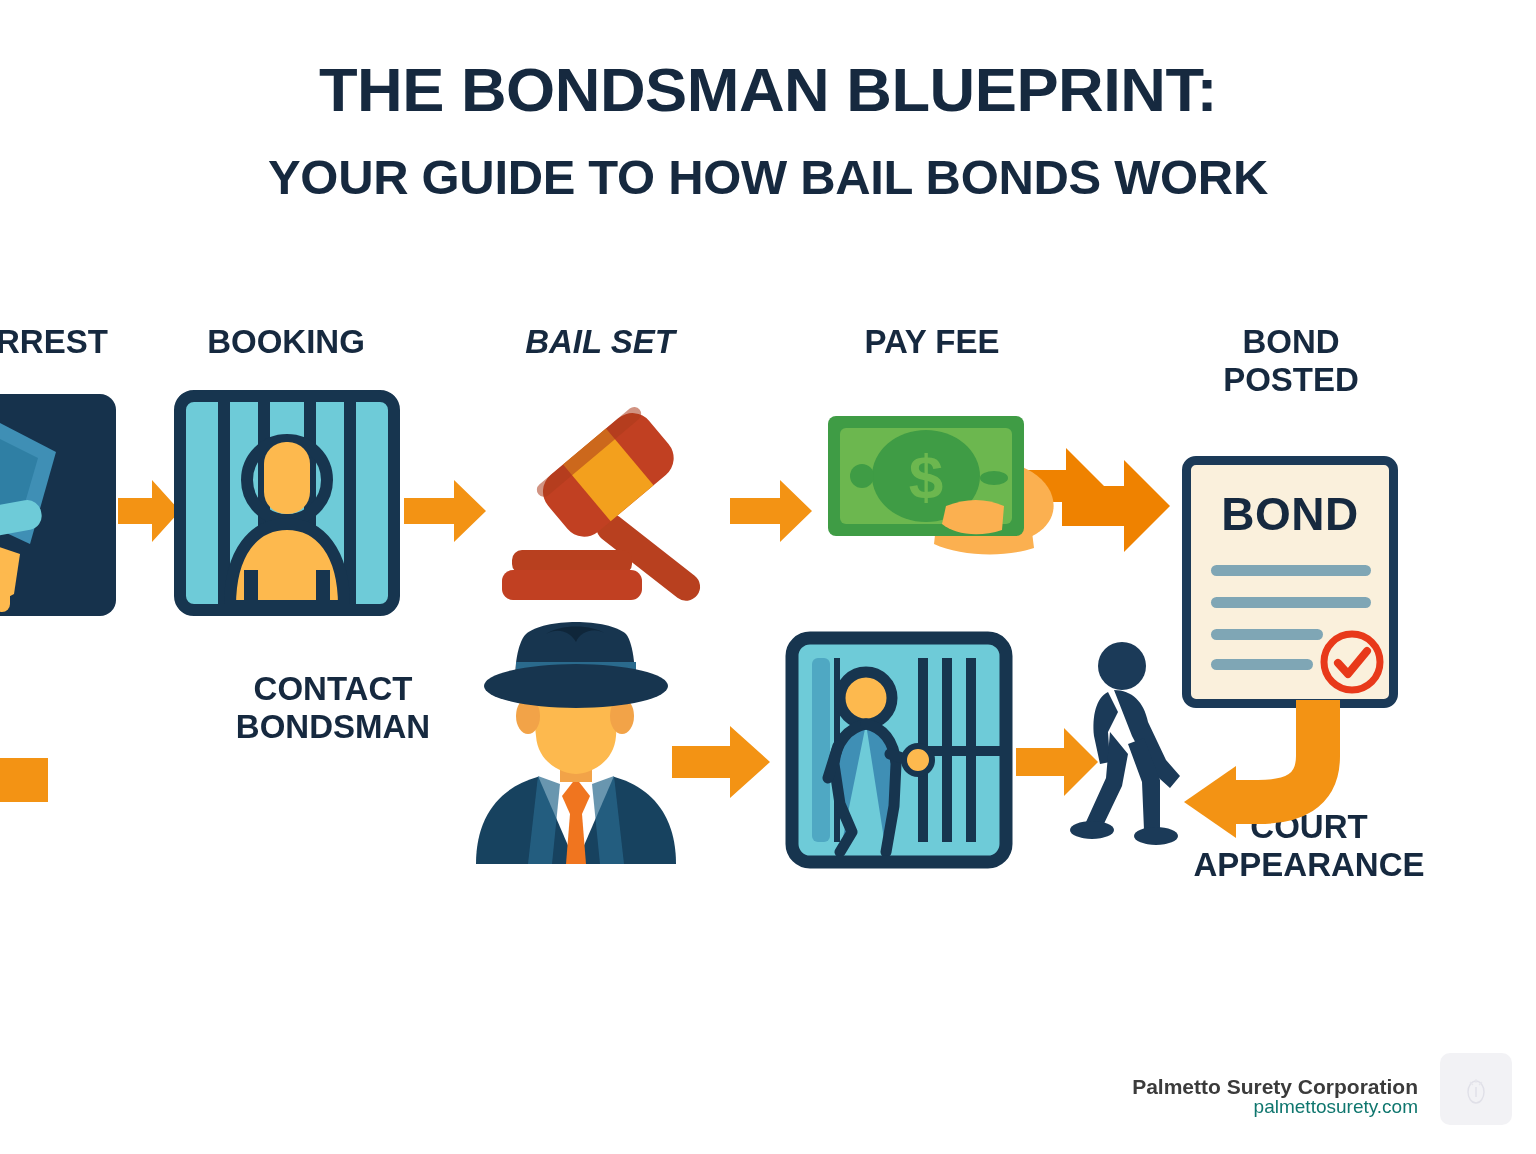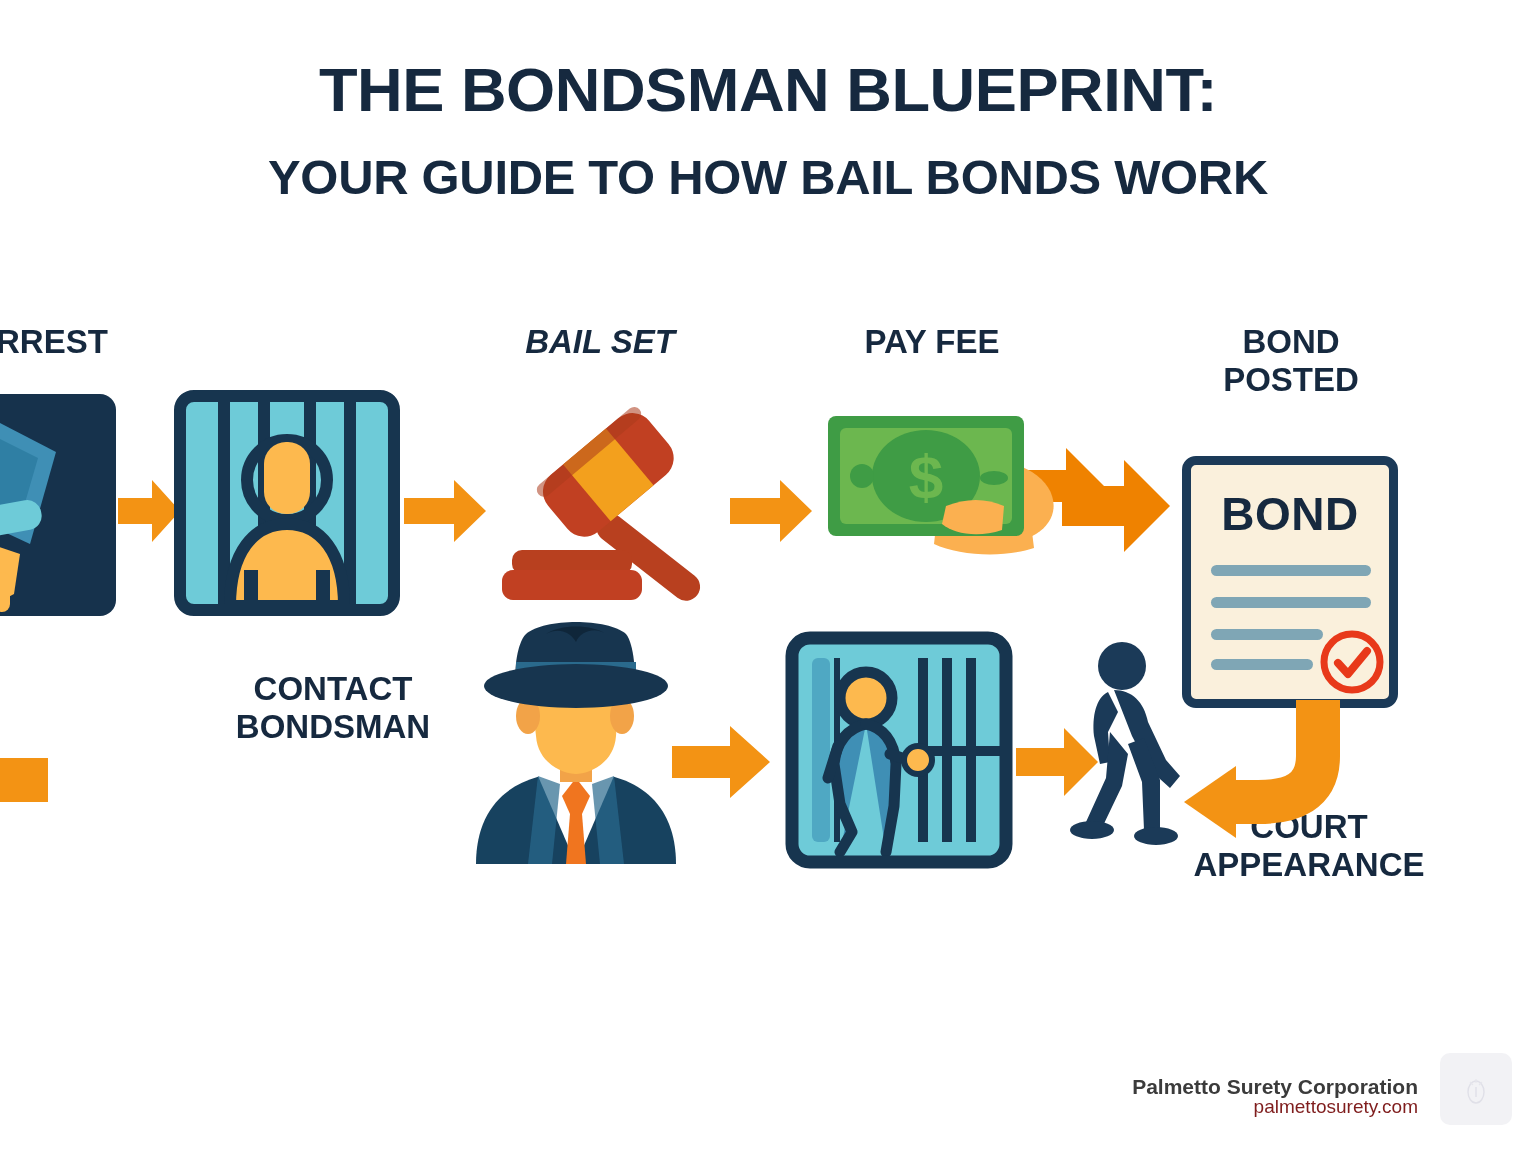--- a/index.html
+++ b/index.html
@@ -95,21 +95,21 @@
     font-size: 21px;
     font-weight: 700;
     color: #3b3b3b;
     text-align: right;
     margin-top: 13px;
   }
   .footer-url {
     position: absolute;
     right: 118px; top: 1096px;
     font-size: 19px;
-    color: #7f1d1d;
+    color: #0f766e;
     text-align: right;
   }
   .footer-logo {
     position: absolute;
     right: 24px; top: 1053px;
     width: 72px; height: 72px;
     background: #f2f2f5;
     border-radius: 10px;
   }
   .footer-logo-glyph {
@@ -122,20 +122,21 @@
 </style>
 </head>
 <body>
 
 <div class="canvas">
 
   <div class="title">THE BONDSMAN BLUEPRINT:</div>
   <div class="subtitle">YOUR GUIDE TO HOW BAIL BONDS WORK</div>
 
   <div class="step-label" style="left:-50px; top:323px; width:180px;">ARREST</div>
+  <div class="step-label" style="left:180px; top:323px; width:212px;">BOOKING</div>
   <div class="step-label" style="left:500px; top:323px; width:200px;font-style:italic;">BAIL SET</div>
   <div class="step-label" style="left:838px; top:323px; width:188px;">PAY FEE</div>
   <div class="step-label" style="left:1188px; top:323px; width:206px;">BOND
 POSTED</div>
 
   <div class="step-label" style="left:203px; top:670px; width:260px;">CONTACT
 BONDSMAN</div>
   <div class="step-label" style="left:1150px; top:808px; width:318px;">COURT
 APPEARANCE</div>
 

